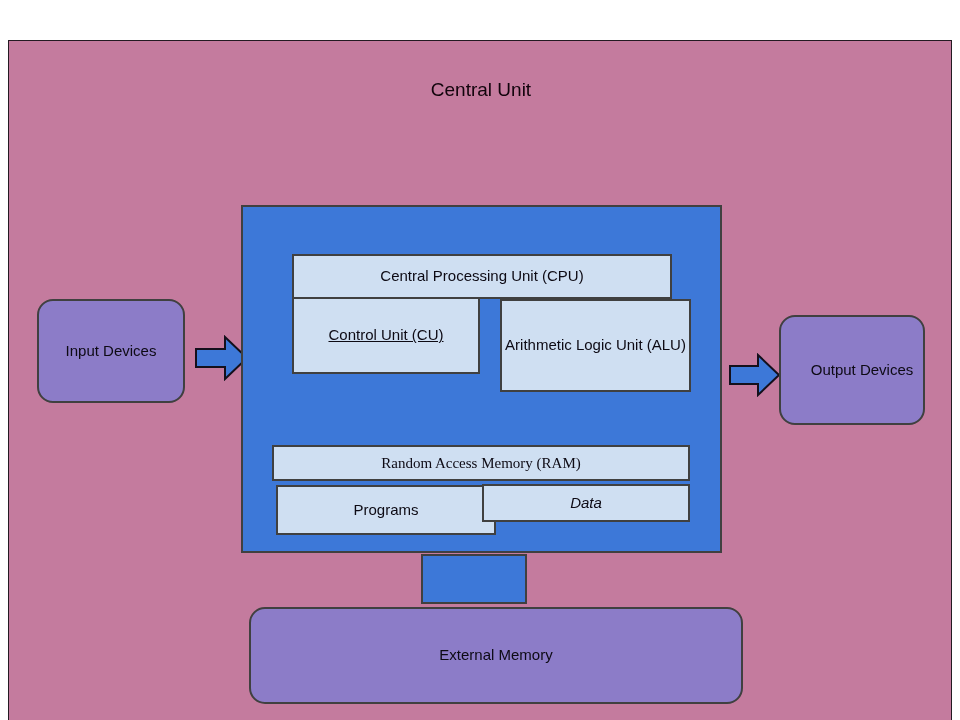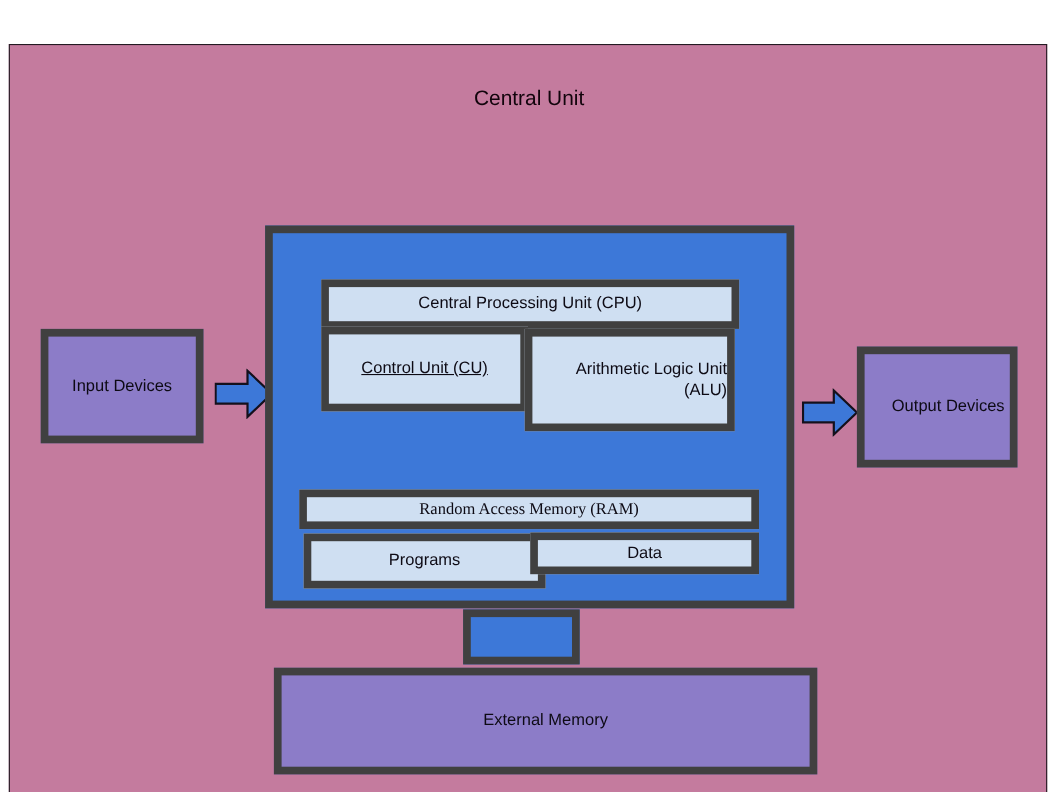--- a/index.html
+++ b/index.html
@@ -23,21 +23,21 @@
     height: 704px;
     background: #c47b9e;
     border: 1px solid #241a22;
     box-sizing: border-box;
     margin-top: 32px;
   }
 
   .node {
     position: absolute;
     box-sizing: border-box;
-    border: 7px solid #404040;
+    border: 2px solid #404040;
     display: flex;
     align-items: center;
     justify-content: center;
     text-align: right;
     color: #0d0a14;
     line-height: 1.22;
   }
 
   
   #title {
@@ -61,30 +61,31 @@
   }
 
   
   .lightbox {
     background: #cfdff2;
     font-size: 15px;
   }
 
   #cpu-header   { left: 283px; top: 213px;  width: 380px; height: 45px; }
   #control-unit { left: 283px; top: 256px;  width: 188px; height: 77px; text-decoration: underline; }
-  #alu          { left: 468px; top: 258px;  width: 191px; height: 93px; }
+  #alu          { left: 491px; top: 258px;  width: 191px; height: 93px; }
 
   #ram          { left: 263px; top: 404px;  width: 418px; height: 36px; font-family: Liberation Serif, serif; }
   #programs     { left: 267px; top: 444px;  width: 220px; height: 50px; }
-  #data         { left: 473px; top: 443px;  width: 208px; height: 38px; }
+  #data         { left: 473px; top: 443px;  width: 208px; height: 38px; font-style: italic; }
 
   
   .purplebox {
     background: #8c7cc8;
     font-size: 15px;
+    border-radius: 16px;
   }
   #input-devices  { left: 28px;  top: 258px; width: 148px; height: 104px; }
   #output-devices { left: 770px; top: 274px; width: 146px; height: 110px; padding-left: 20px; }
   #external-memory{ left: 240px; top: 566px; width: 494px; height: 97px; }
 
   
   #memory-connector {
     left: 412px;
     top: 513px;
     width: 106px;

